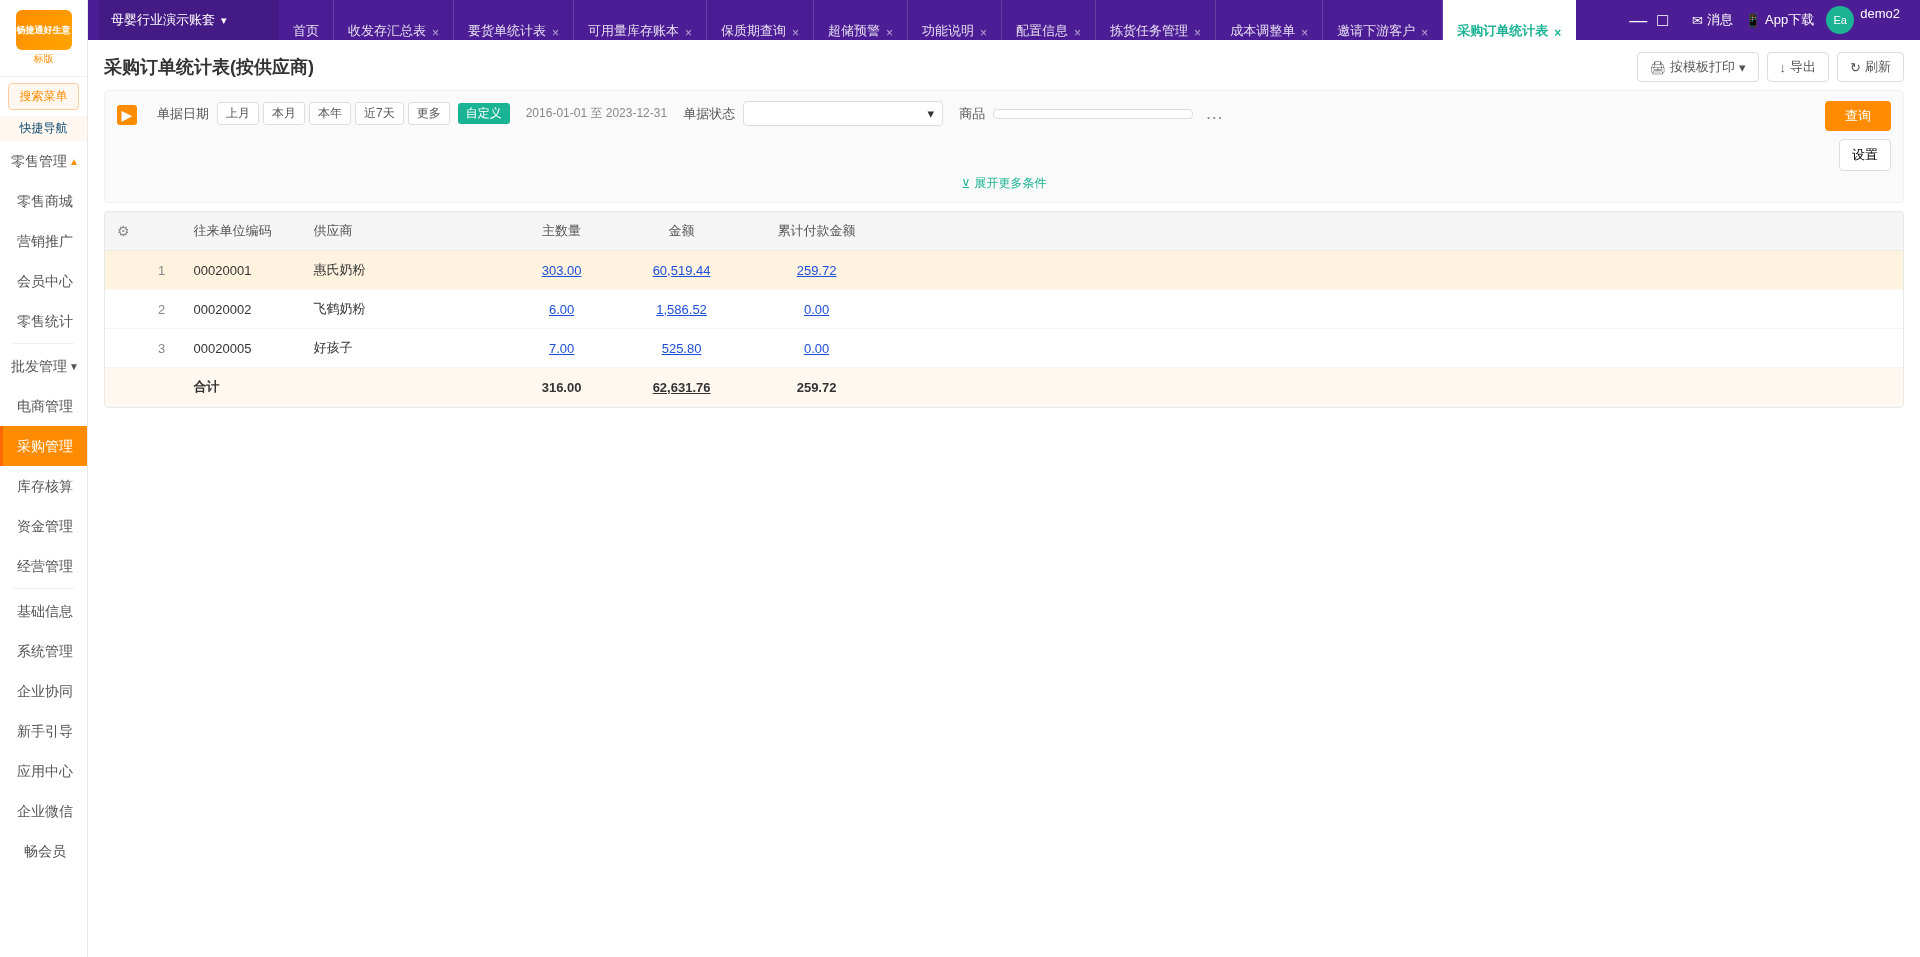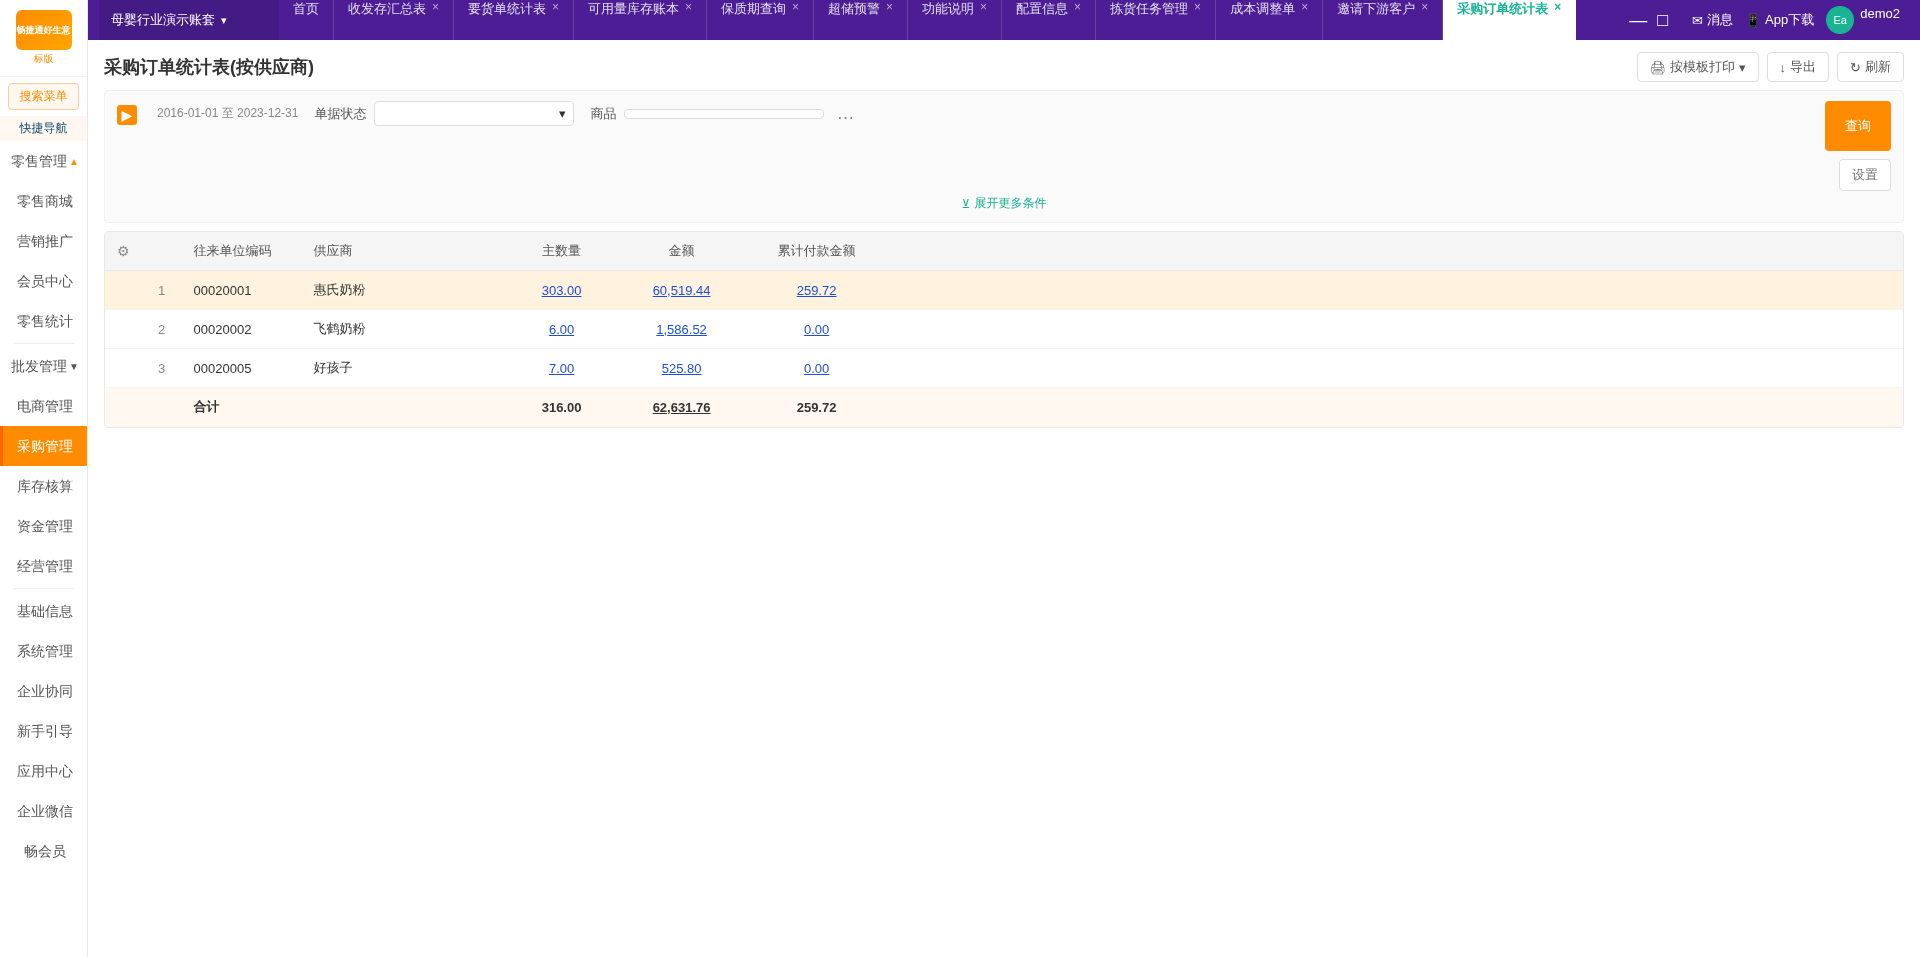--- a/index.html
+++ b/index.html
@@ -17,21 +17,21 @@
     .sidebar-item { width: 100%; padding: 10px 4px; display: flex; flex-direction: column; align-items: center; cursor: pointer; border-left: 3px solid transparent; }
     .sidebar-item.active { background: #ff8c00; border-left-color: #ff6600; }
     .sidebar-item.active .sidebar-item-label { color: #fff; }
     .sidebar-item-label { font-size: 14px; color: #555; margin-top: 2px; text-align: center; }
     .sidebar-item.has-arrow { flex-direction: row; justify-content: center; gap: 2px; padding: 10px 4px; }
     .sidebar-divider { width: 70%; height: 1px; background: #f0f0f0; margin: 2px 0; }
 
     
     .main { flex: 1; display: flex; flex-direction: column; height: 957px; overflow: hidden; }
     .topbar-tabs { display: flex; align-items: stretch; height: 40px; overflow-x: auto; flex: 1; }
-    .topbar-tab { display: flex; align-items: flex-start; padding: 0 14px; font-size: 13px; color: rgba(255,255,255,0.85); cursor: pointer; white-space: nowrap; border-right: 1px solid rgba(255,255,255,0.15); height: 40px; gap: 6px; }
+    .topbar-tab { display: flex; align-items: flex-end; padding: 0 14px; font-size: 13px; color: rgba(255,255,255,0.85); cursor: pointer; white-space: nowrap; border-right: 1px solid rgba(255,255,255,0.15); height: 40px; gap: 6px; }
     .topbar-tab.active { background: #fff; color: #1ab394; font-weight: bold; }
     .topbar-tab .tab-close { color: rgba(255,255,255,0.6); font-size: 12px; }
     .topbar-tab.active .tab-close { color: #1ab394; }
     .topbar-actions { display: flex; align-items: center; gap: 10px; padding: 0 12px; flex-shrink: 0; }
     .topbar-action-btn { background: none; border: none; color: white; cursor: pointer; font-size: 18px; }
     .header-user { display: flex; align-items: flex-start; gap: 6px; font-size: 13px; color: #555; cursor: pointer; }
     .avatar { width: 28px; height: 28px; border-radius: 50%; background: #1ab394; color: white; display: flex; align-items: center; justify-content: center; font-size: 12px; }
     .header-icon-btn { display: flex; align-items: center; gap: 4px; color: #555; font-size: 13px; cursor: pointer; }
 
     
@@ -50,22 +50,22 @@
     .filter-item { display: flex; align-items: center; gap: 8px; }
     .filter-label { font-size: 13px; color: #555; white-space: nowrap; }
     .filter-date-buttons { display: flex; gap: 4px; }
     .filter-date-btn { padding: 2px 8px; background: #fff; border: 1px solid #ddd; border-radius: 3px; font-size: 12px; cursor: pointer; color: #555; }
     .filter-custom-tag { background: #1ab394; color: white; padding: 2px 8px; border-radius: 3px; font-size: 12px; }
     .filter-date-range { font-size: 12px; color: #888; }
     .filter-select { border: 1px solid #ddd; border-radius: 4px; padding: 4px 8px; font-size: 13px; min-width: 160px; display: flex; align-items: center; justify-content: space-between; cursor: pointer; background: #fff; gap: 8px; }
     .filter-input { border: 1px solid #ddd; border-radius: 4px; padding: 4px 8px; font-size: 13px; min-width: 200px; display: flex; align-items: center; justify-content: space-between; cursor: pointer; background: #fff; }
     .filter-expand-row { display: flex; justify-content: center; padding: 4px 0 0; }
     .expand-btn { color: #1ab394; font-size: 12px; cursor: pointer; display: flex; align-items: center; gap: 4px; border: none; background: none; }
-    .btn-query { background: #ff8c00; color: white; border: none; border-radius: 4px; padding: 16px 20px; font-size: 13px; cursor: pointer; }
-    .btn-settings { background: #fff; color: #737373; border: 1px solid #ddd; border-radius: 4px; padding: 6px 12px; font-size: 13px; cursor: pointer; margin-top: 4px; }
+    .btn-query { background: #ff8c00; color: white; border: none; border-radius: 4px; padding: 6px 20px; font-size: 13px; cursor: pointer; }
+    .btn-settings { background: #fff; color: #000000; border: 1px solid #ddd; border-radius: 4px; padding: 6px 12px; font-size: 13px; cursor: pointer; margin-top: 4px; }
     .query-btn-group { display: flex; flex-direction: column; align-items: flex-end; gap: 4px; }
 
     
     .table-container { margin: 0 16px 16px; border: 1px solid #e8e8e8; border-radius: 4px; overflow: hidden; }
     table { width: 100%; border-collapse: collapse; }
     thead tr { background: #f5f5f5; }
     th { padding: 10px 12px; font-size: 13px; color: #555; font-weight: 500; text-align: left; border-bottom: 1px solid #e8e8e8; white-space: nowrap; }
     td { padding: 10px 12px; font-size: 13px; color: #333; border-bottom: 1px solid #f5f5f5; white-space: nowrap; }
     td.number { text-align: center; color: #888; }
     td.amount { text-align: center; color: #1d4ed8; text-decoration: underline; cursor: pointer; }
@@ -275,20 +275,31 @@
 
     <div class="filter-area">
       <div class="filter-main-row">
 
         <div style="display:flex;align-items:flex-start;padding-top:4px;">
           <span class="expand-arrow">▶</span>
         </div>
 
         <div class="filter-fields">
 
+          <div class="filter-item">
+            <span class="filter-label">单据日期</span>
+            <div class="filter-date-buttons">
+              <button class="filter-date-btn">上月</button>
+              <button class="filter-date-btn">本月</button>
+              <button class="filter-date-btn">本年</button>
+              <button class="filter-date-btn">近7天</button>
+              <button class="filter-date-btn">更多</button>
+            </div>
+            <span class="filter-custom-tag">自定义</span>
+          </div>
 
           <div class="filter-item">
             <span class="filter-date-range">2016-01-01 至 2023-12-31</span>
           </div>
 
           <div class="filter-item">
             <span class="filter-label">单据状态</span>
             <div class="filter-select" style="min-width:200px;">
               <span></span>
               <span>▾</span>

